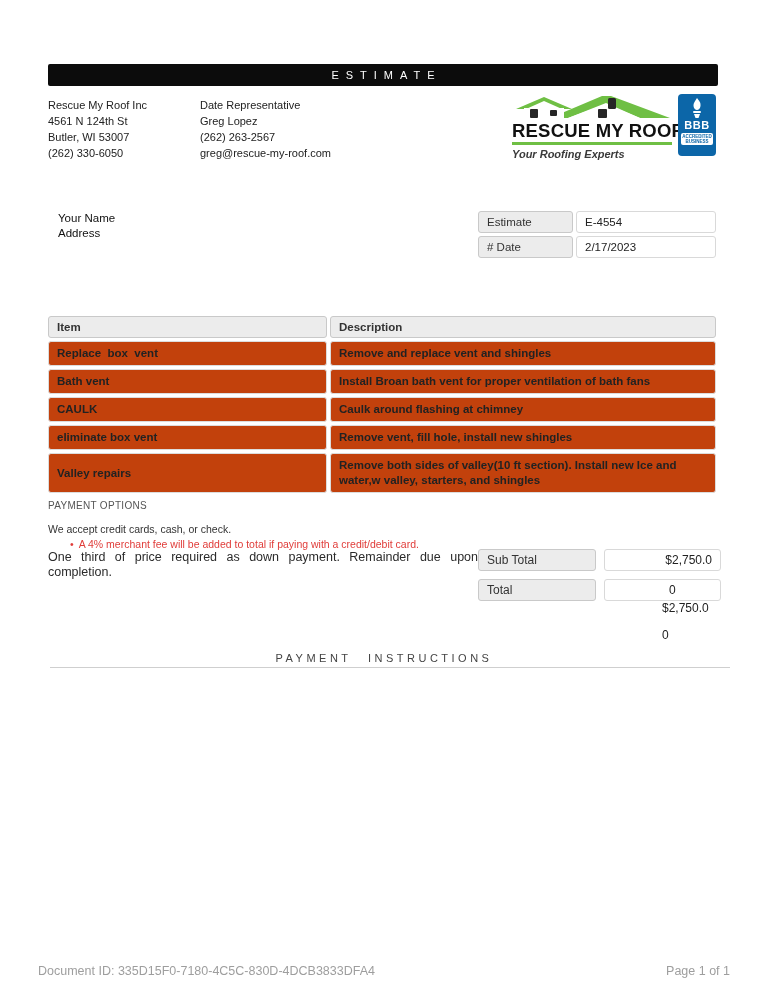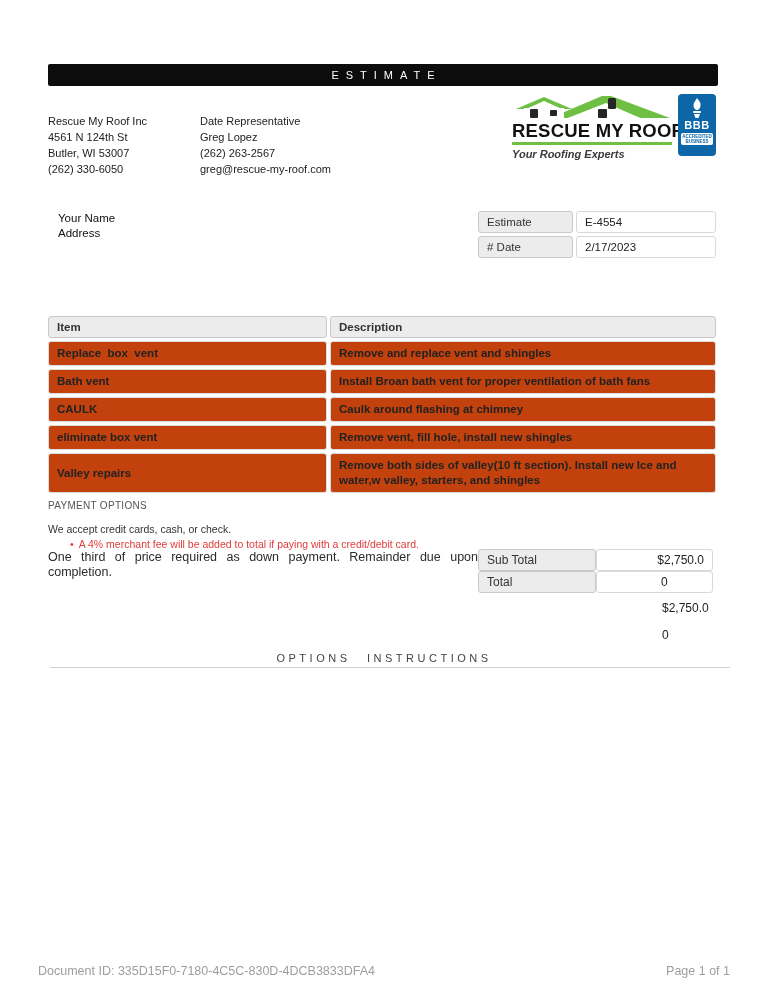--- a/index.html
+++ b/index.html
@@ -6,21 +6,21 @@
   html,body { background:#ffffff; }
   body { font-family:"Liberation Sans", sans-serif; color:#333; }
   .page { position:relative; width:768px; height:994px; background:#fff; overflow:hidden; }
 
   
   .title-bar { position:absolute; left:48px; top:64px; width:670px; height:22px;
     background:#0c0c0c; border-radius:2px; color:#fff; text-align:center;
     font-size:11px; letter-spacing:7px; text-indent:7px; line-height:22px; font-weight:500; }
 
   
-  .info-col { position:absolute; top:97px; font-size:11px; line-height:16px; color:#222;margin-top:16px; }
+  .info-col { position:absolute; top:97px; font-size:11px; line-height:16px; color:#222; }
   .info-company { left:48px; }
   .info-rep { left:200px; }
 
   
   .logo-wrap { position:absolute; left:512px; top:93px; width:206px; height:67px; }
   .logo-main { position:absolute; left:0; top:0; width:162px; }
   .logo-roofs { display:block; width:160px; height:28px; }
   .logo-brand { font-size:18.5px; font-weight:bold; color:#111; letter-spacing:0.2px; line-height:19px; white-space:nowrap; }
   .logo-rule { height:3px; background:#6fbf44; margin-top:2px; width:160px; }
   .logo-tagline { font-size:11px; font-weight:bold; font-style:italic; color:#3a3a3a; margin-top:3px; }
@@ -53,21 +53,21 @@
   .payment { position:absolute; left:48px; top:500px; width:430px; }
   .payment-heading { font-size:10px; color:#555; letter-spacing:0.3px; }
   .payment-accept { font-size:10.5px; color:#333; margin-top:12px; }
   .payment-fee { font-size:10.5px; color:#e03c39; margin-top:3px; margin-left:22px; }
   .payment-fee .bullet { margin-right:5px; }
   .payment-valid { font-size:12.5px; color:#2b2b2b; margin-top:11px; line-height:14px; }
   .payment-terms { font-size:12.5px; color:#2b2b2b; text-align:justify; line-height:15px; width:430px; }
 
   
   .totals-grid { position:absolute; left:478px; top:549px; display:grid;
-    grid-template-columns:118px 117px; grid-auto-rows:22px; gap:0; font-size:12px; }
+    grid-template-columns:118px 117px; grid-auto-rows:22px; gap:8px; font-size:12px; }
   .value-right { justify-content:flex-end; }
   .value-indent { padding-left:64px; }
   .totals-overflow { position:absolute; left:662px; top:601px; font-size:12px; color:#222; }
   .totals-overflow .of-line2 { margin-top:13px; }
 
   
   .special-heading { position:absolute; left:0; top:652px; width:768px; text-align:center;
     font-size:11px; color:#444; letter-spacing:3.5px; word-spacing:10px; }
   .special-rule { position:absolute; left:50px; top:667px; width:680px; height:1px; background:#cfcfcf; }
 
@@ -168,21 +168,21 @@
     <div class="label-box">Sub Total</div>
     <div class="value-box value-right">$2,750.0</div>
     <div class="label-box">Total</div>
     <div class="value-box value-indent">0</div>
   </div>
   <div class="totals-overflow">
     <div class="of-line1">$2,750.0</div>
     <div class="of-line2">0</div>
   </div>
 
-  <div class="special-heading">OPTIONS INSTRUCTIONS</div>
+  <div class="special-heading">PAYMENT INSTRUCTIONS</div>
   <div class="special-rule"></div>
 
   <div class="footer">
     <div>Document ID: 335D15F0-7180-4C5C-830D-4DCB3833DFA4</div>
     <div>Page 1 of 1</div>
   </div>
 
 </div>
 
 </body></html>

